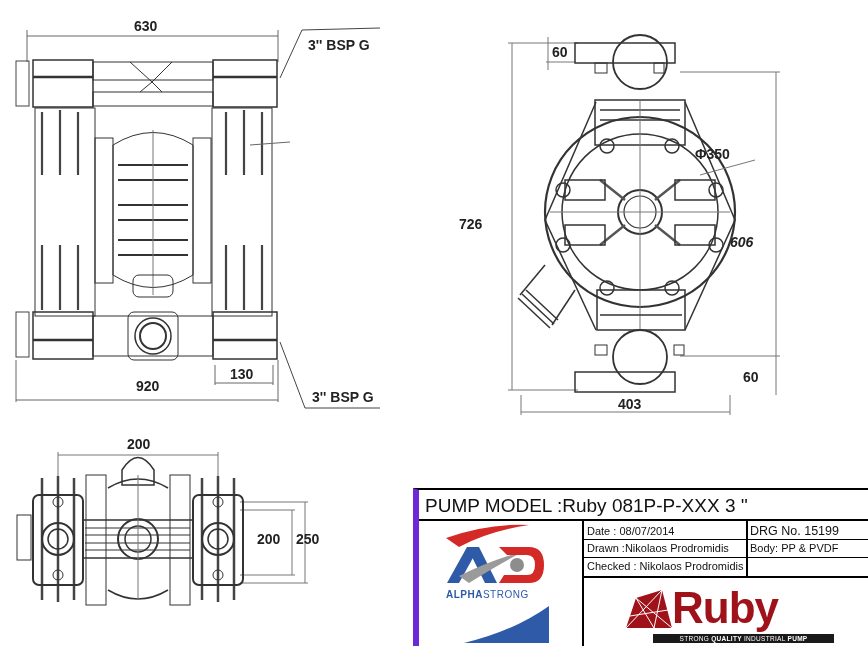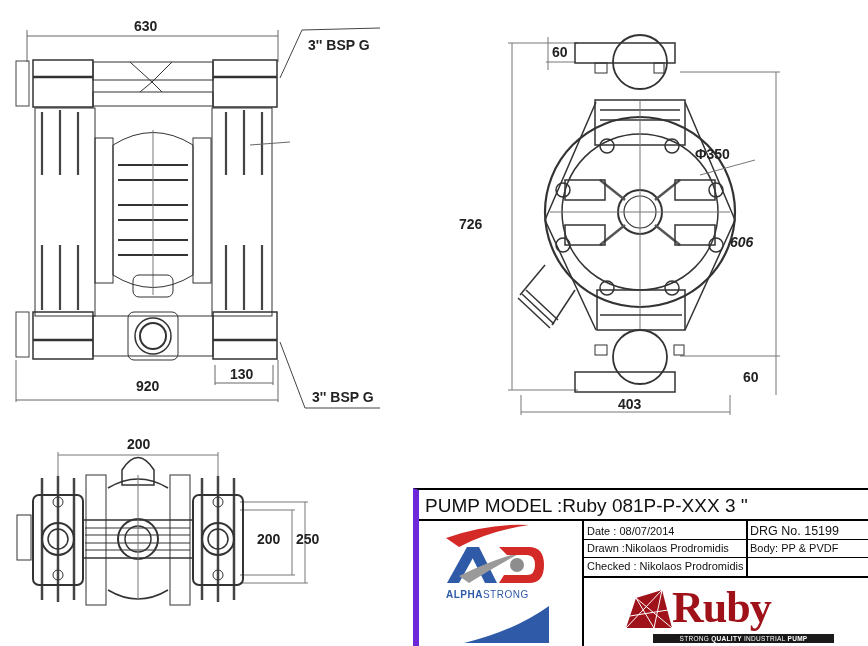--- a/index.html
+++ b/index.html
@@ -9,21 +9,21 @@
   svg.drawing { position:absolute; left:0; top:0; }
   
   .tb { position:absolute; left:413px; top:488px; width:455px; height:158px; border-left:6px solid #6d28d9; border-top:2px solid #000; box-sizing:border-box; }
   .tb-title { position:absolute; left:0; top:0; width:100%; height:31px; border-bottom:2px solid #000; font-size:19px; padding-left:6px; line-height:31px; box-sizing:border-box; color:#111; }
   .tb-logo { position:absolute; left:0; top:31px; width:165px; height:127px; border-right:2px solid #000; box-sizing:border-box; }
   .tb-grid { position:absolute; left:165px; top:31px; width:290px; height:55px; }
   .cell { position:absolute; font-size:11px; line-height:17px; padding-left:3px; box-sizing:border-box; white-space:nowrap; overflow:hidden; }
   .cell.big { font-size:12.5px; }
   .hl { position:absolute; background:#000; }
   .ruby-box { position:absolute; left:165px; top:86px; width:290px; height:72px; border-top:2px solid #000; box-sizing:border-box; }
-  .ruby-word { position:absolute; left:88px; top:8px; font-family:Liberation Serif, serif; font-weight:bold; font-size:44px; color:#a0121a; letter-spacing:-1px; line-height:44px; }
+  .ruby-word { position:absolute; left:88px; top:8px; font-family:Liberation Sans, sans-serif; font-weight:bold; font-size:44px; color:#a0121a; letter-spacing:-1px; line-height:44px; }
   .ruby-tag { position:absolute; left:69px; top:56px; width:181px; height:9px; background:#1a1a1a; color:#fff; font-size:6.5px; line-height:9px; text-align:center; letter-spacing:0.3px; white-space:nowrap; }
   .ruby-tag b { color:#fff; }
   .ad-text { position:absolute; left:27px; top:68px; font-size:10px; font-weight:bold; letter-spacing:0.5px; color:#2e5aa8; white-space:nowrap; }
   .ad-text span { font-weight:normal; color:#2e5aa8; }
 </style>
 </head>
 <body>
 
 <svg class="drawing" width="868" height="646" viewBox="0 0 868 646" fill="none" stroke="#333" stroke-width="1">
 

